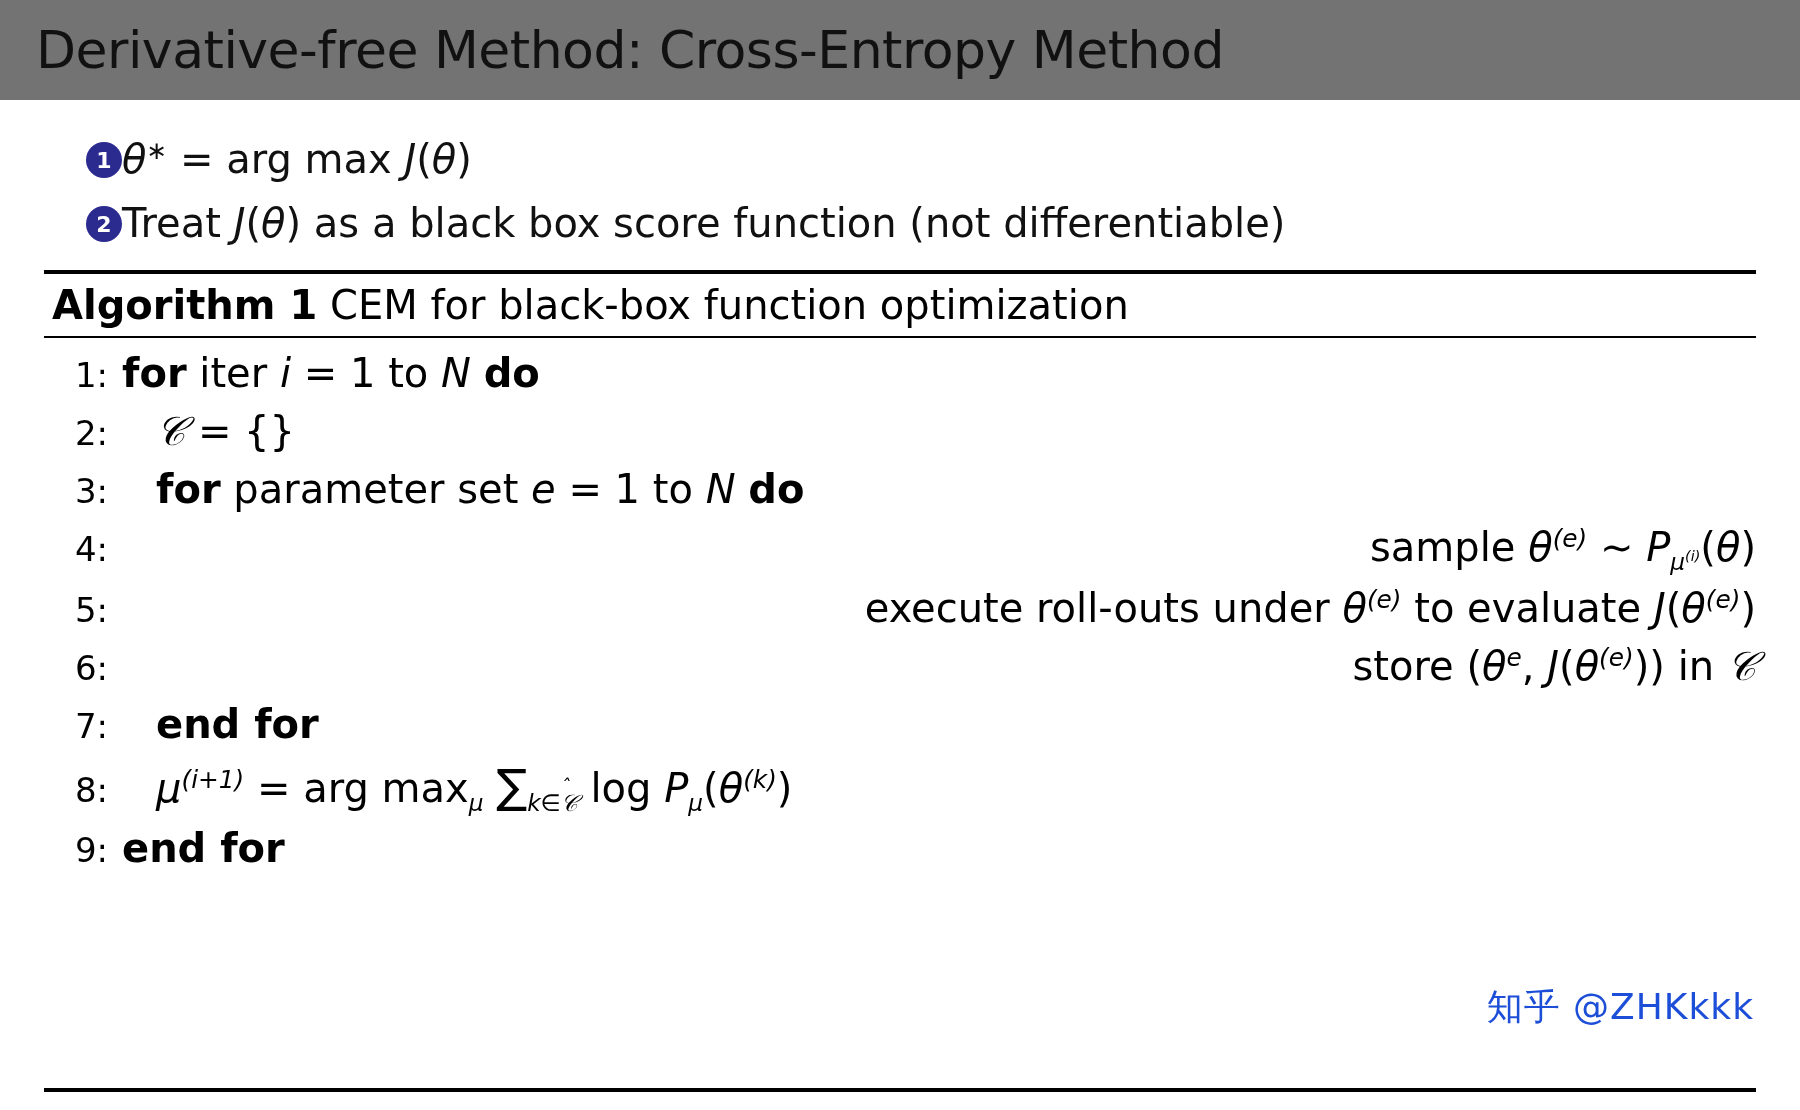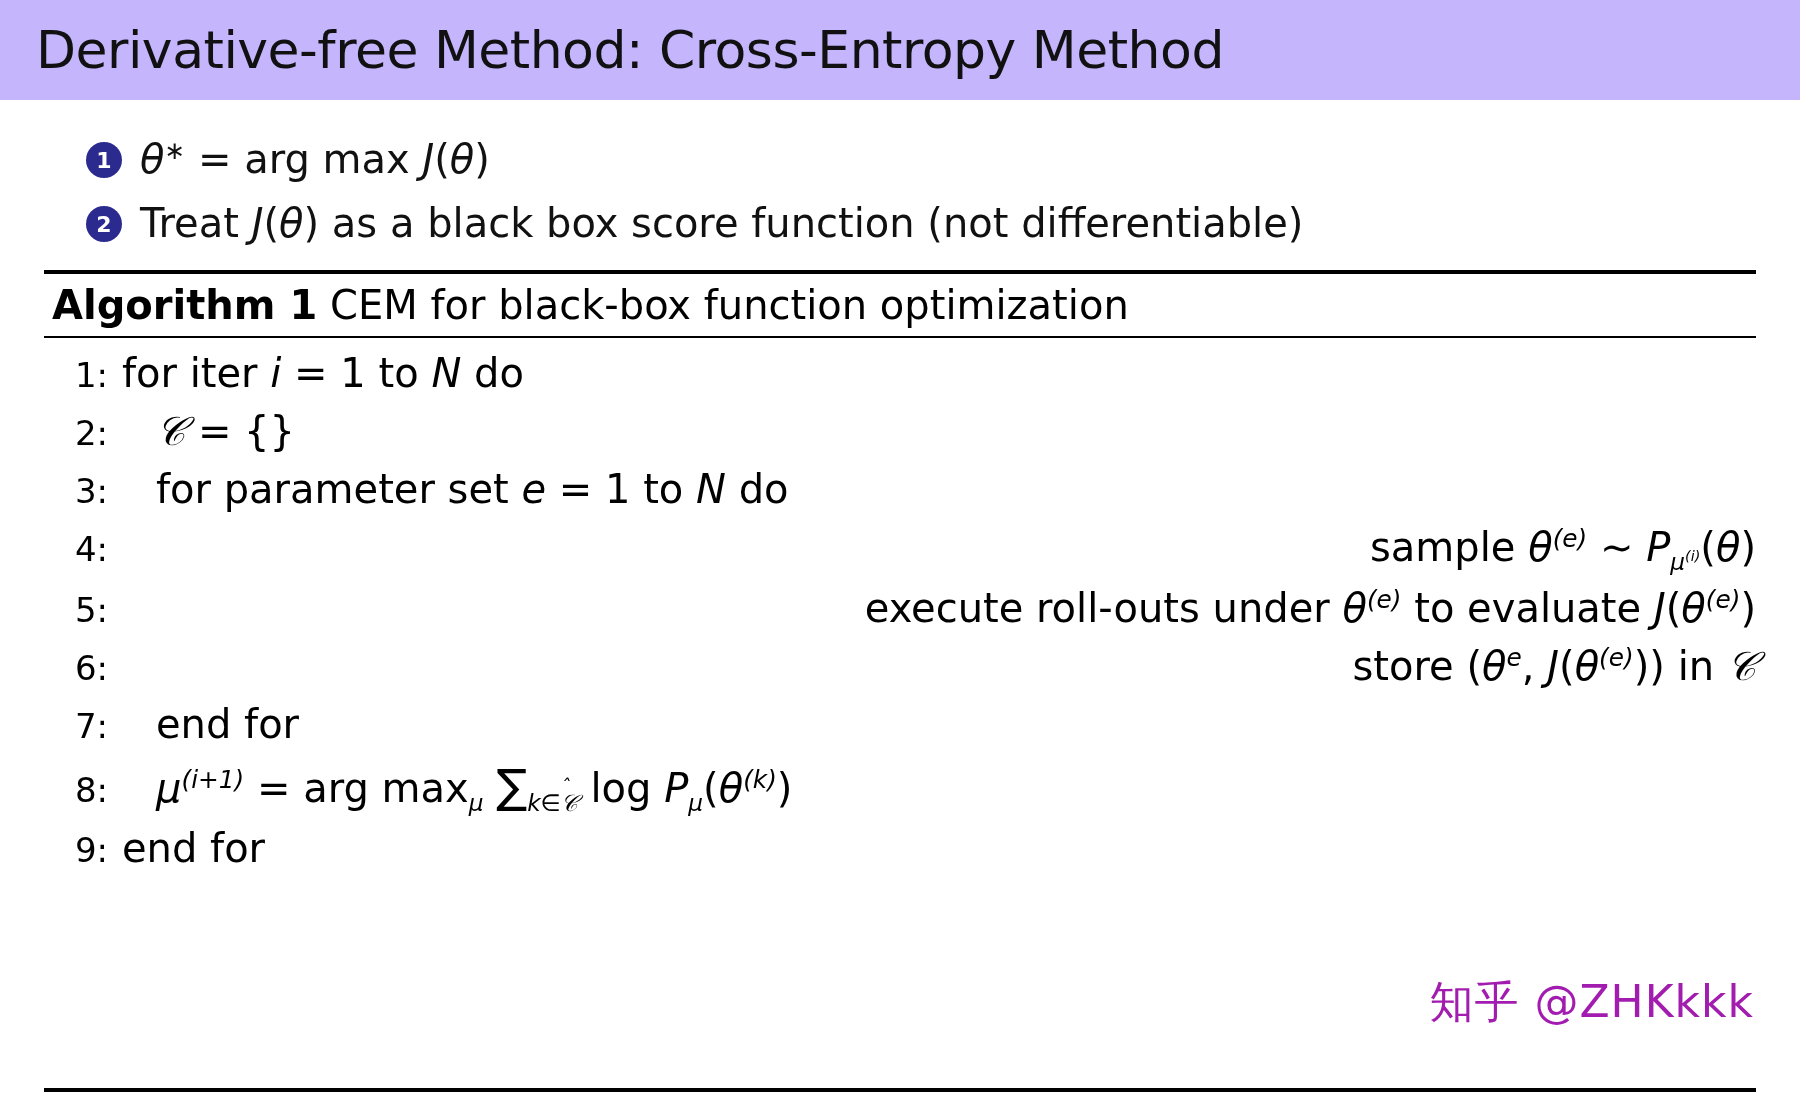--- a/index.html
+++ b/index.html
@@ -11,21 +11,21 @@
     width: 1800px;
     height: 1110px;
     font-family: "DejaVu Serif", serif;
     color: #000000;
     position: relative;
     overflow: hidden;
   }
 
   
   .title-bar {
-    background: #c4b5fd;
+    background: #737373;
     height: 100px;
     display: flex;
     align-items: center;
     padding-left: 36px;
     box-sizing: border-box;
   }
   .slide-title {
     font-family: "DejaVu Sans", sans-serif;
     font-size: 52px;
     font-weight: 400;
@@ -56,21 +56,20 @@
     display: flex;
     align-items: center;
     justify-content: center;
     flex: 0 0 auto;
     margin-top: 8px;
   }
   .bullet-text {
     font-family: "DejaVu Sans", sans-serif;
     font-size: 40px;
     line-height: 1.25;
-    margin-left: 18px;
     color: #111111;
     white-space: nowrap;
   }
 
   
   .algo {
     margin: 22px 44px 0 44px;
     position: relative;
   }
   .rule-thick {
@@ -104,21 +103,21 @@
     text-align: right;
     flex: 0 0 auto;
     font-size: 34px;
     padding-right: 14px;
   }
   .line-body {
     flex: 1 1 auto;
   }
   .ind1 { padding-left: 34px; }
   .ind2 { padding-left: 78px; text-align: right; }
-  .kw { font-weight: 400; }
+  .kw { font-weight: 700; }
 
   
   .it { font-style: italic; }
   .cal { font-family: "DejaVu Serif", serif; font-style: italic; }
   sup.sm { font-size: 0.62em; vertical-align: super; font-style: italic; }
   sub.sm { font-size: 0.58em; vertical-align: sub; font-style: italic; }
   .sumop { font-size: 1.15em; }
   .hatwrap {
     position: relative;
     display: inline-block;
@@ -130,22 +129,22 @@
     transform: translateX(-50%);
     font-size: 0.8em;
   }
 
   
   .watermark {
     position: absolute;
     right: 46px;
     bottom: 78px;
     font-family: "DejaVu Sans", sans-serif;
-    font-size: 44px;
-    color: #a21caf;
+    font-size: 36px;
+    color: #1d4ed8;
     letter-spacing: 1px;
     white-space: nowrap;
   }
   .bottom-rule {
     position: absolute;
     left: 44px;
     right: 44px;
     bottom: 18px;
     border-top: 4px solid #000;
   }

